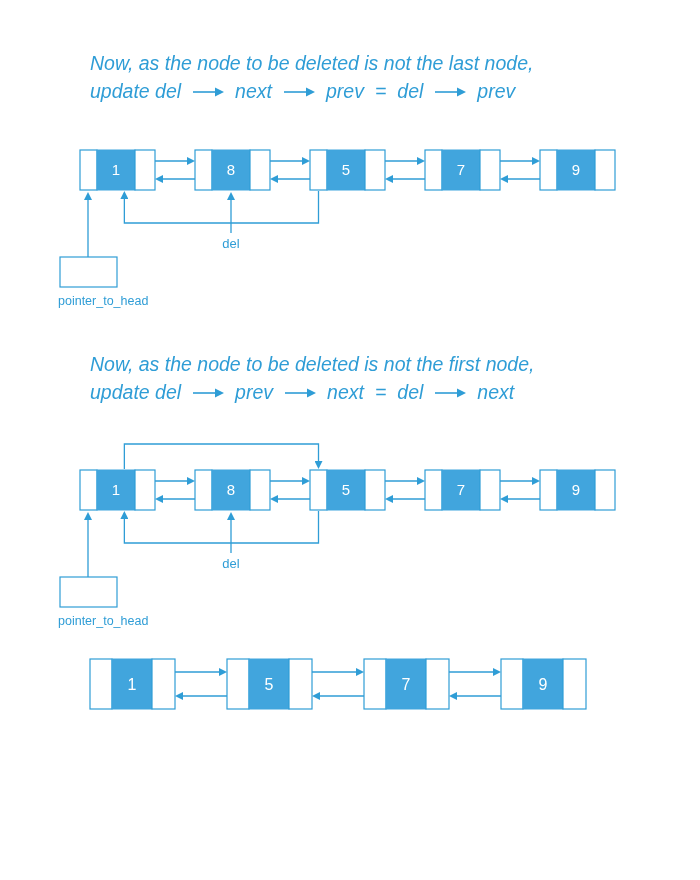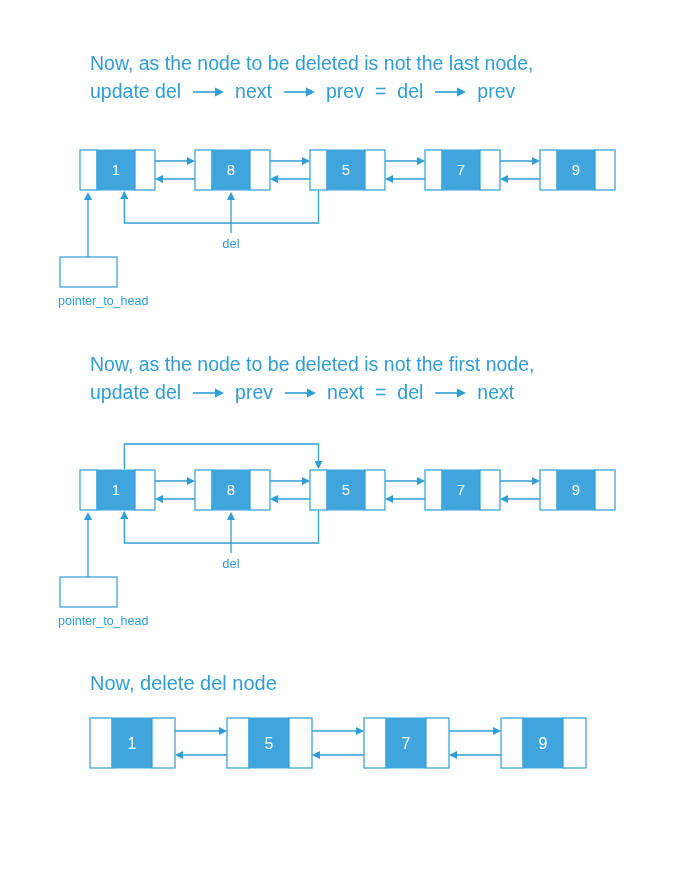--- a/index.html
+++ b/index.html
@@ -11,24 +11,25 @@
     color:var(--accent,#2f9dd6);
   }
   .page{width:700px;height:880px;position:relative;}
   .caption{
     margin-left:90px;
     color:var(--accent);
     font-size:19.5px;
     line-height:1.42;
   }
   .caption-1{margin-top:50px;}
-  .cap-line{white-space:nowrap;}
+  .cap-line{white-space:nowrap;font-style:italic;}
   .cap-expr{
     display:flex;align-items:center;gap:11px;
     white-space:nowrap;
+    font-style:italic;
   }
   .arr{display:inline-block;flex:0 0 auto;}
   .arr line{stroke:var(--accent);stroke-width:1.6;}
   .arr polygon{fill:var(--accent);}
   .diagram{width:700px;}
   .diagram-1{margin-top:38px;}
   .caption-2{margin-top:34px;}
   .diagram-2{margin-top:30px;}
   .note{
     margin-left:90px;margin-top:36px;
@@ -192,21 +193,20 @@
         <line x1="540" y1="62" x2="502" y2="62" stroke="#2f9dd6" stroke-width="1.3" marker-end="url(#ah-1)"></line>
         <path d="M 318.5 74 L 318.5 106 L 124.36 106 L 124.36 76" fill="none" stroke="#2f9dd6" stroke-width="1.3" marker-end="url(#ah-1)"></path>
         <path d="M 124.36 32 L 124.36 7 L 318.5 7 L 318.5 30" fill="none" stroke="#2f9dd6" stroke-width="1.3" marker-end="url(#ah-1)"></path>
         <line x1="231" y1="116" x2="231" y2="77" stroke="#2f9dd6" stroke-width="1.3" marker-end="url(#ah-1)"></line>
         <text x="231" y="131" text-anchor="middle" fill="#2f9dd6" font-size="13">del</text>
         <rect x="60" y="140" width="57" height="30" fill="#ffffff" stroke="#2f9dd6" stroke-width="1.2"></rect>
         <line x1="88" y1="140" x2="88" y2="77" stroke="#2f9dd6" stroke-width="1.3" marker-end="url(#ah-1)"></line>
         <text x="58" y="188" fill="#2f9dd6" font-size="12.5">pointer_to_head</text>
       </svg></div>
 
-  <div class="note">Now, delete del node</div>
 
   <div class="diagram diagram-3"><svg width="700" height="112" viewBox="0 0 700 112">
         <defs>
           <marker id="ah-2" markerWidth="8" markerHeight="8" refX="6" refY="4" orient="auto" markerUnits="userSpaceOnUse">
             <path d="M0,0 L8,4 L0,8 z" fill="#2f9dd6"></path>
           </marker>
         </defs>
         <g>
           <rect x="90" y="7" width="22" height="50" fill="#ffffff" stroke="#2f9dd6" stroke-width="1.2"></rect>
           <rect x="112" y="7" width="40" height="50" fill="#41a5dd" stroke="#41a5dd"></rect>

